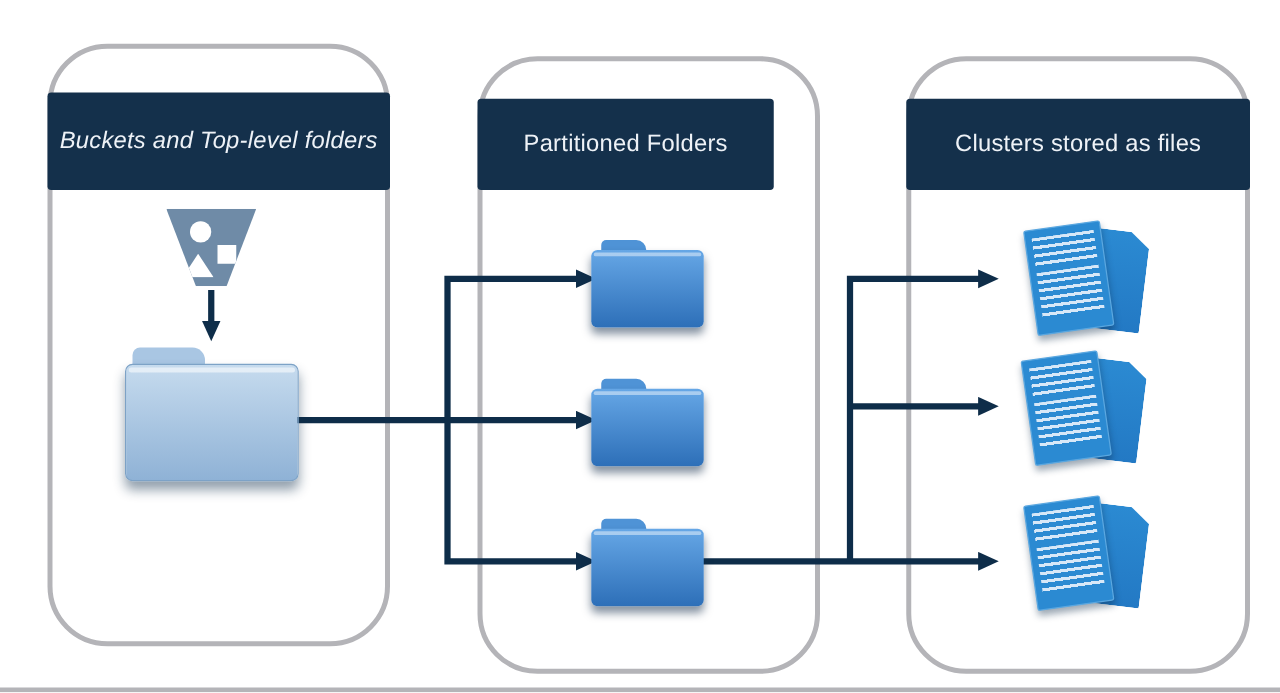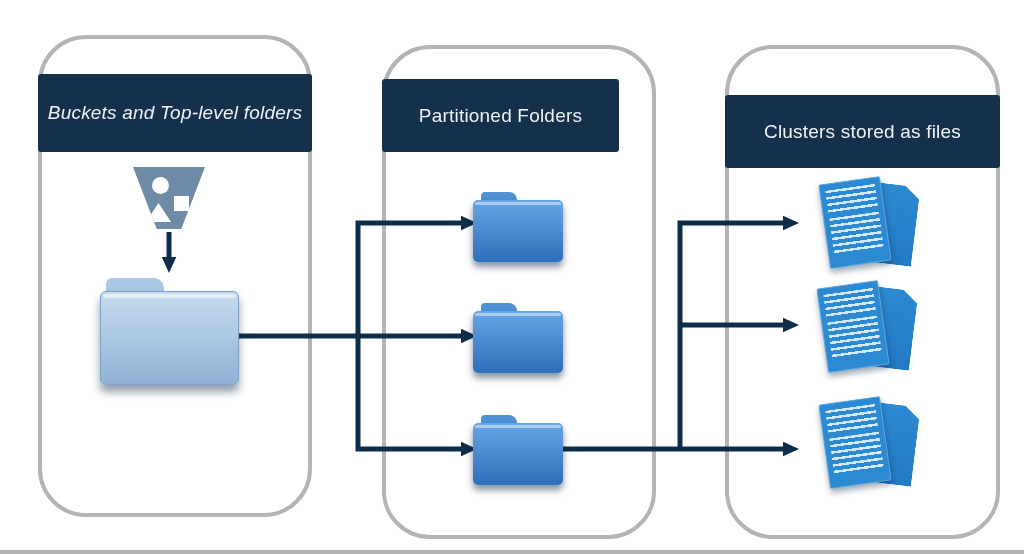--- a/index.html
+++ b/index.html
@@ -13,21 +13,21 @@
           font-family:"Liberation Sans", sans-serif;}
   .panel{position:absolute;border:4px solid var(--panelBorder);border-radius:48px;background:transparent;z-index:1;}
   .panel-1{left:38px;top:35px;width:266px;height:474px;}
   .panel-2{left:382px;top:45px;width:266px;height:486px;}
   .panel-3{left:725px;top:45px;width:267px;height:486px;}
   .panel-header{position:absolute;background:var(--navy);border-radius:3px;z-index:3;
                 display:flex;align-items:center;justify-content:center;
                 color:var(--headerText);font-size:19px;letter-spacing:.2px;}
   .header-1{left:38px;top:74px;width:274px;height:78px;font-style:italic;}
   .header-2{left:382px;top:79px;width:237px;height:73px;}
-  .header-3{left:725px;top:79px;width:275px;height:73px;margin-top:16px;}
+  .header-3{left:725px;top:79px;width:275px;height:73px;}
 
   .connector-layer{position:absolute;left:0;top:0;width:1024px;height:554px;z-index:2;}
 
   .icon-layer{position:absolute;left:0;top:0;width:1024px;height:554px;z-index:3;pointer-events:none;}
 
   
   .funnel{position:absolute;left:133px;top:167px;width:72px;height:62px;background:var(--funnel);
           clip-path:polygon(0 0,100% 0,67% 100%,33% 100%);}
   .funnel .dot{position:absolute;left:19px;top:10px;width:17px;height:17px;background:#fff;border-radius:50%;}
   .funnel .sq{position:absolute;left:41px;top:29px;width:15px;height:15px;background:#fff;}

